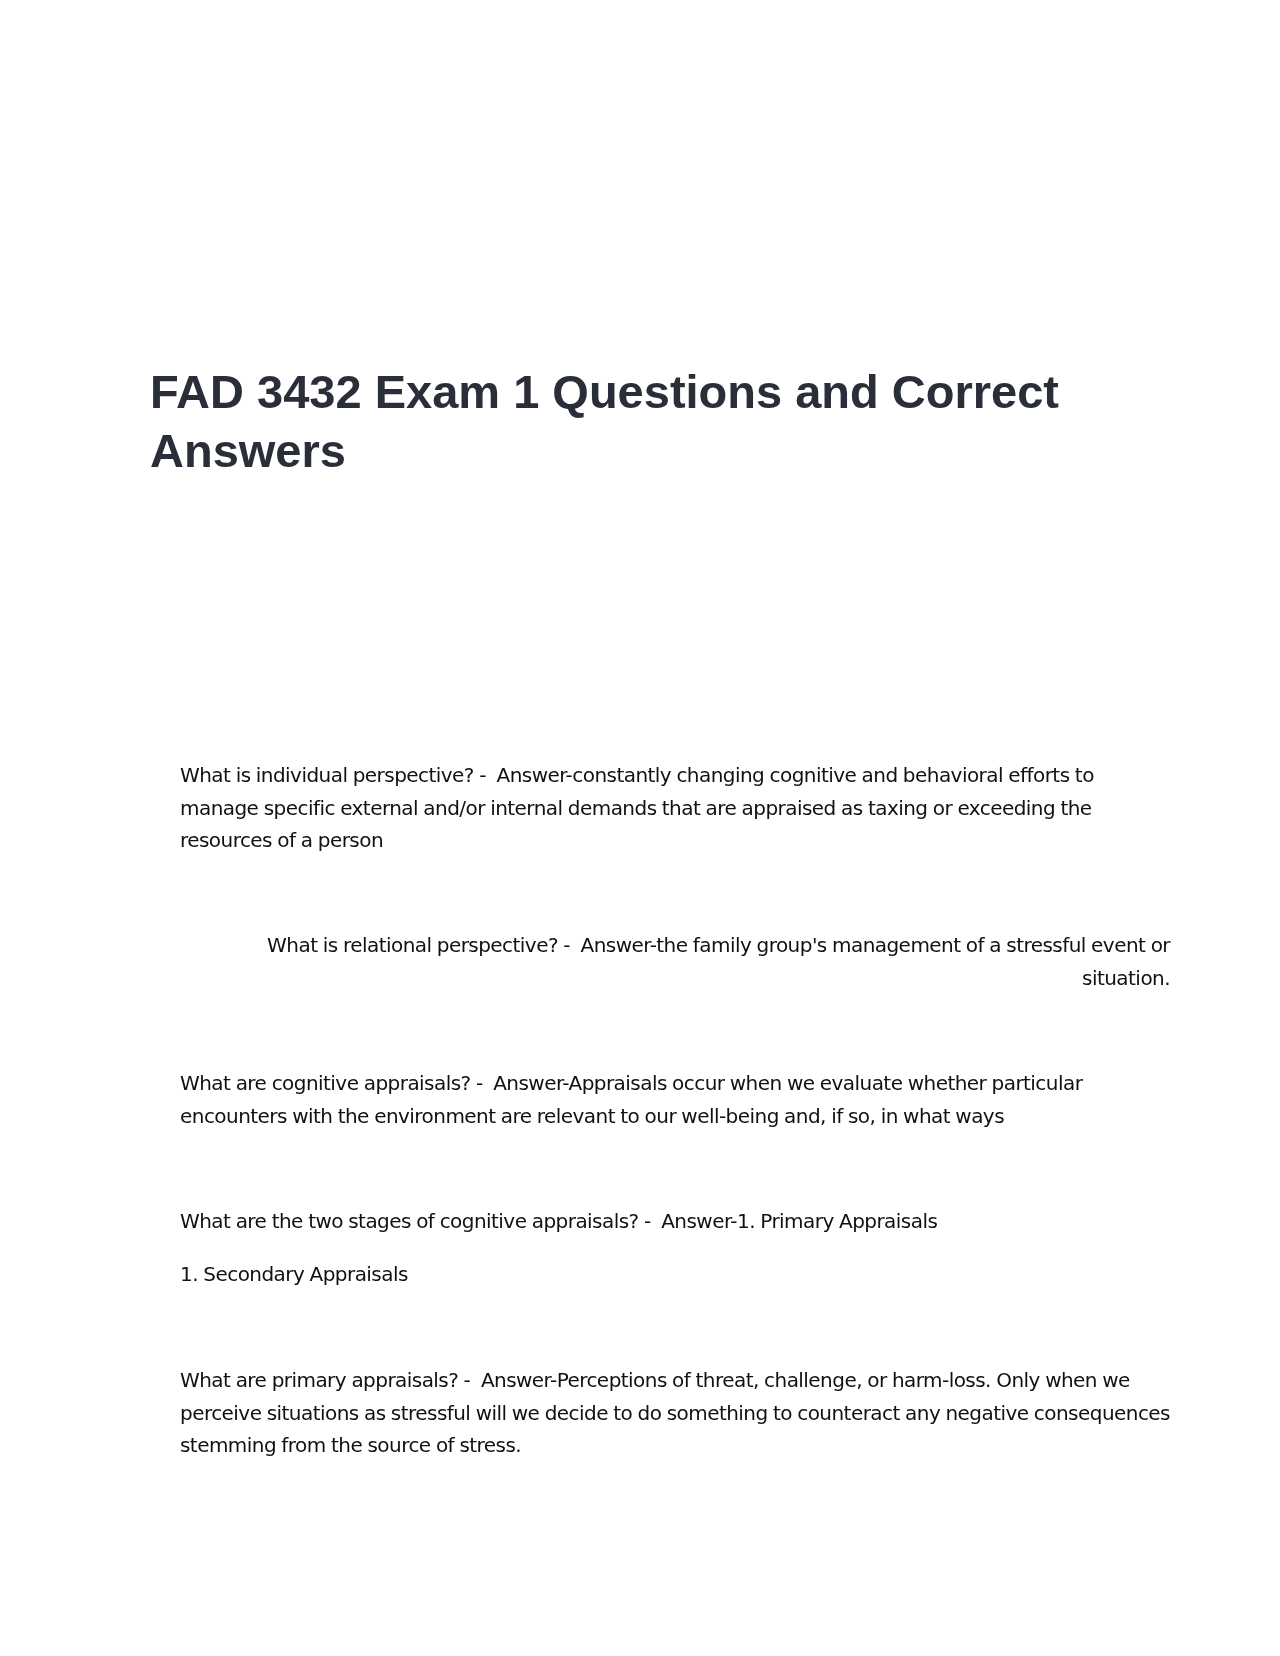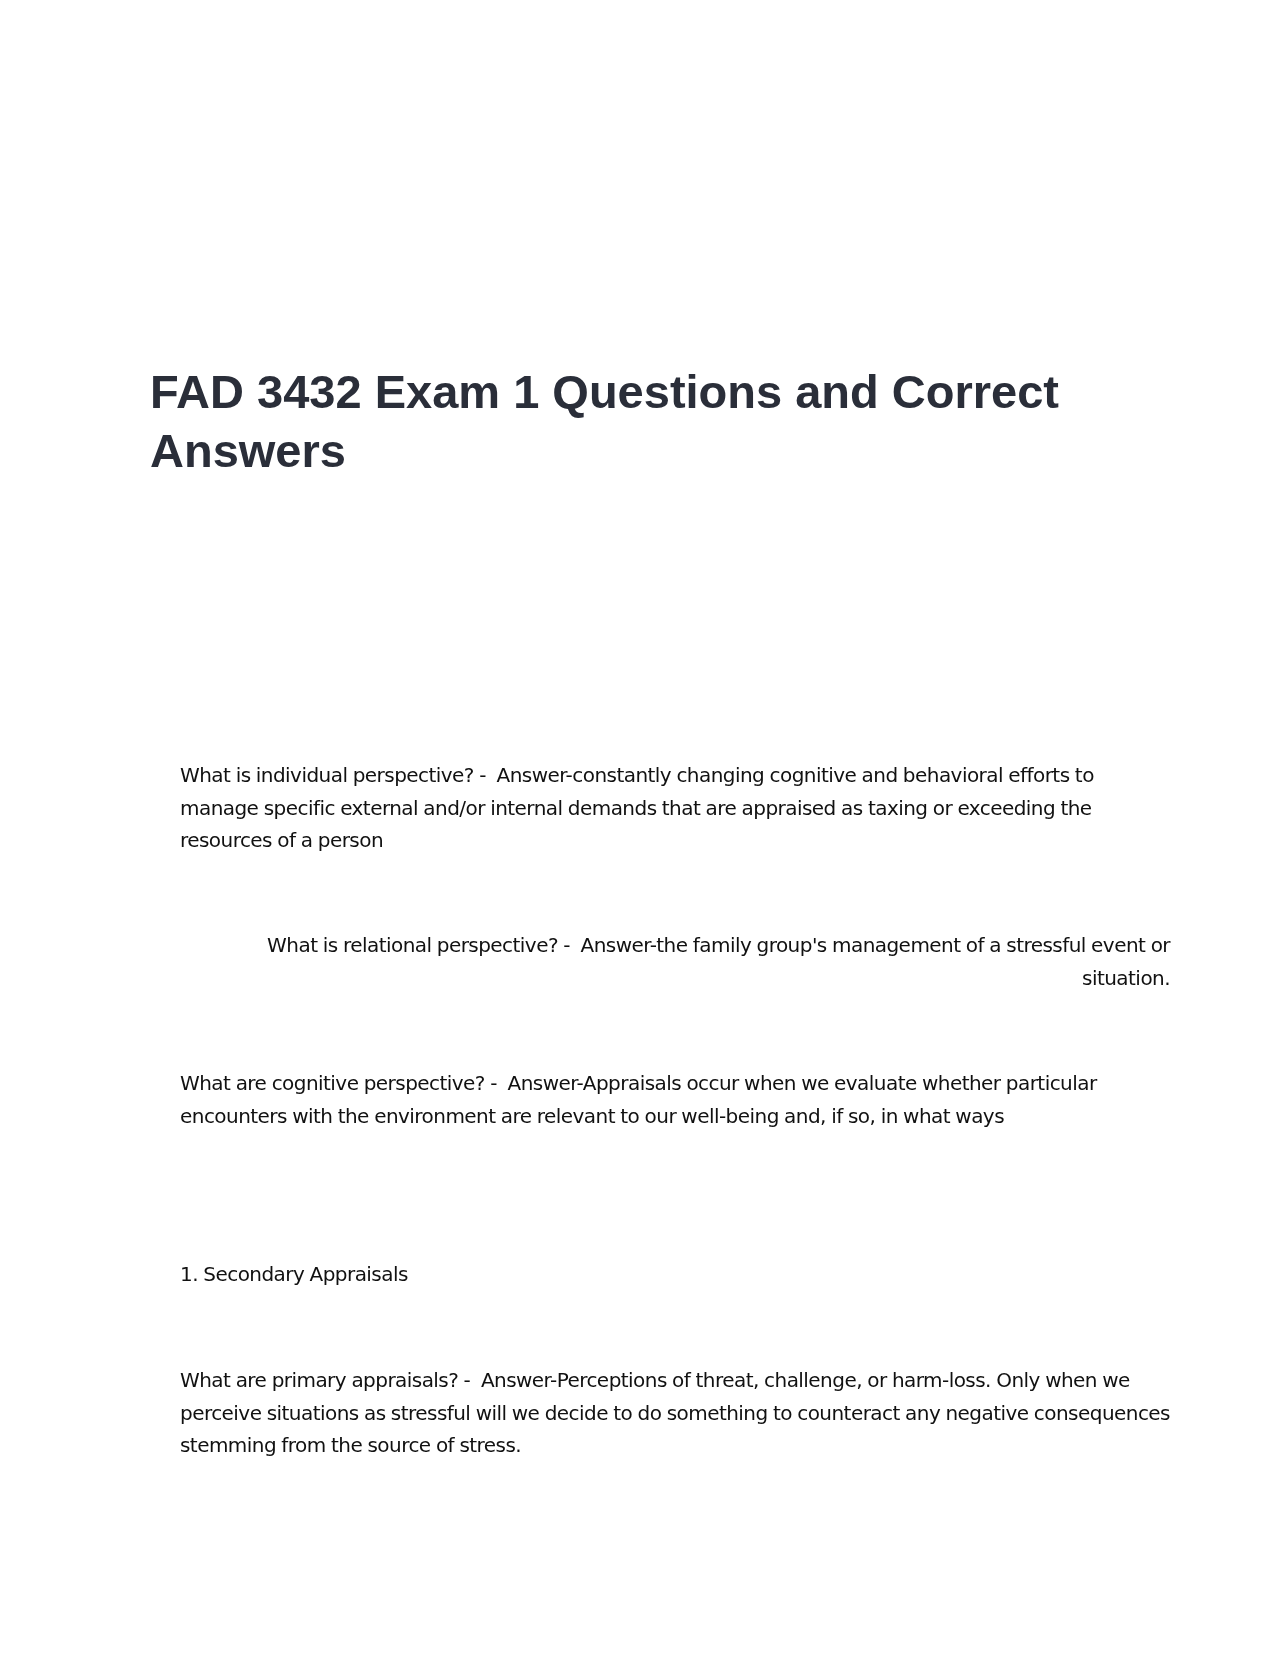--- a/index.html
+++ b/index.html
@@ -58,23 +58,26 @@
 
   <p class="qa" style="top:743px;">
     <span class="q">What is individual perspective?</span><span class="sep"> -  </span><span class="a">Answer-constantly changing cognitive and behavioral efforts to manage specific external and/or internal demands that are appraised as taxing or exceeding the resources of a person</span>
   </p>
 
   <p class="qa" style="top:913px;text-align:right;">
     <span class="q">What is relational perspective?</span><span class="sep"> -  </span><span class="a">Answer-the family group's management of a stressful event or situation.</span>
   </p>
 
   <p class="qa" style="top:1051px;">
-    <span class="q">What are cognitive perspective?</span><span class="sep"> -  </span><span class="a">Answer-Appraisals occur when we evaluate whether particular encounters with the environment are relevant to our well-being and, if so, in what ways</span>
+    <span class="q">What are cognitive appraisals?</span><span class="sep"> -  </span><span class="a">Answer-Appraisals occur when we evaluate whether particular encounters with the environment are relevant to our well-being and, if so, in what ways</span>
   </p>
 
+  <p class="qa" style="top:1189px;">
+    <span class="q">What are the two stages of cognitive appraisals?</span><span class="sep"> -  </span><span class="a">Answer-1. Primary Appraisals</span>
+  </p>
 
   <p class="qa" style="top:1242px;">
     <span class="a">1. Secondary Appraisals</span>
   </p>
 
   <p class="qa" style="top:1348px;">
     <span class="q">What are primary appraisals?</span><span class="sep"> -  </span><span class="a">Answer-Perceptions of threat, challenge, or harm-loss. Only when we perceive situations as stressful will we decide to do something to counteract any negative consequences stemming from the source of stress.</span>
   </p>
 
 </div>

